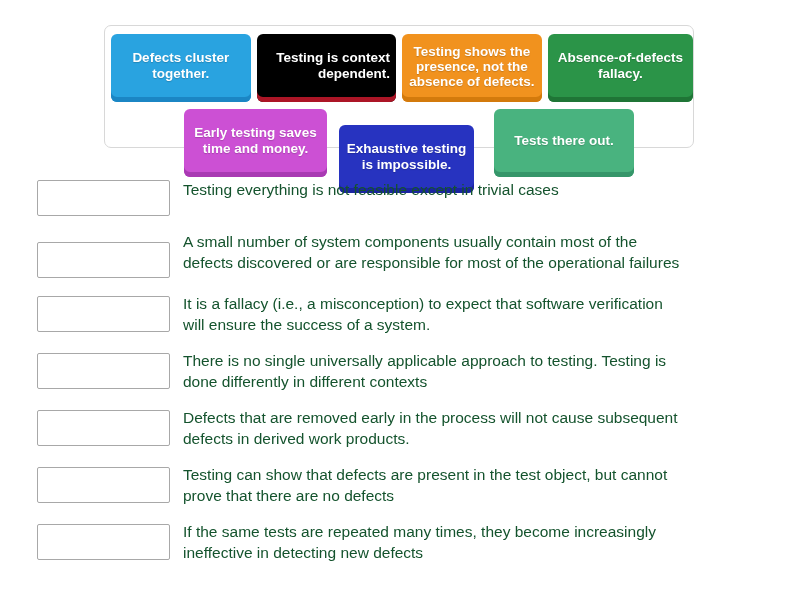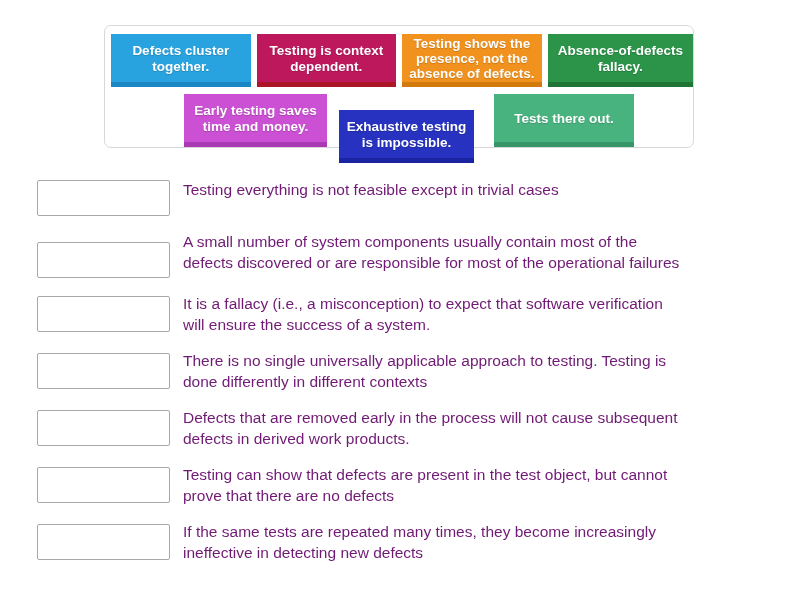--- a/index.html
+++ b/index.html
@@ -37,40 +37,40 @@
     gap: 6px;
   }
   #tile-row-2 {
     padding: 7px 0 0 79px;
     gap: 12px;
   }
 
   .tile {
     position: relative;
     box-sizing: border-box;
-    border-radius: 0;
+    border-radius: 6px;
     color: #ffffff;
     font-weight: bold;
     font-size: 13.5px;
     line-height: 16px;
     text-align: center;
     display: flex;
     align-items: center;
     justify-content: center;
     padding: 4px 6px 8px 6px;
-    height: 53px;
+    height: 68px;
     cursor: move;
     text-shadow: 0 1px 1px rgba(0,0,0,0.18);
     user-select: none;
   }
   .tile .tile-text { display: block; width: 100%; }
 
   
   #tile-defects-cluster   { width: 143px; background:#29a3e0; box-shadow: inset 0 -5px 0 0 #1b86c4; }
-  #tile-context-dependent { width: 143px; background:#be185d; box-shadow: inset 0 -5px 0 0 #ac1526; }
+  #tile-context-dependent { width: 143px; background:#000000; box-shadow: inset 0 -5px 0 0 #ac1526; text-align: right; }
   #tile-presence-absence  { width: 143px; background:#f1921e; line-height:15px; box-shadow: inset 0 -5px 0 0 #d37a0c; }
   #tile-absence-fallacy   { width: 149px; background:#2b9448; box-shadow: inset 0 -5px 0 0 #1f7536; }
 
   #tile-early-testing     { width: 143px; background:#cc50d4; box-shadow: inset 0 -5px 0 0 #a93ab3; }
   #tile-exhaustive-testing{ width: 135px; background:#2733c0; box-shadow: inset 0 -5px 0 0 #1b24a0; margin-top: 16px; }
   #tile-tests-wear-out    { width: 140px; background:#49b37f; box-shadow: inset 0 -5px 0 0 #36966a; margin-left:8px; }
 
   
   #answer-list {
     position: absolute;
@@ -90,21 +90,21 @@
     box-sizing: border-box;
     background: #ffffff;
     border: 1px solid #a8a8a8;
     border-radius: 2px;
     margin-top: 2px;
   }
   .answer-text {
     margin-left: 13px;
     font-size: 15.5px;
     line-height: 21px;
-    color: #701a75;
+    color: #14532d;
     max-width: 505px;
     padding-top: 1px;
   }
   .answer-row.two-line .drop-box { margin-top: 4px; }
   .answer-row.three-line .drop-box { margin-top: 12px; }
 </style>
 </head>
 <body>
 
 <div id="tiles-panel">

